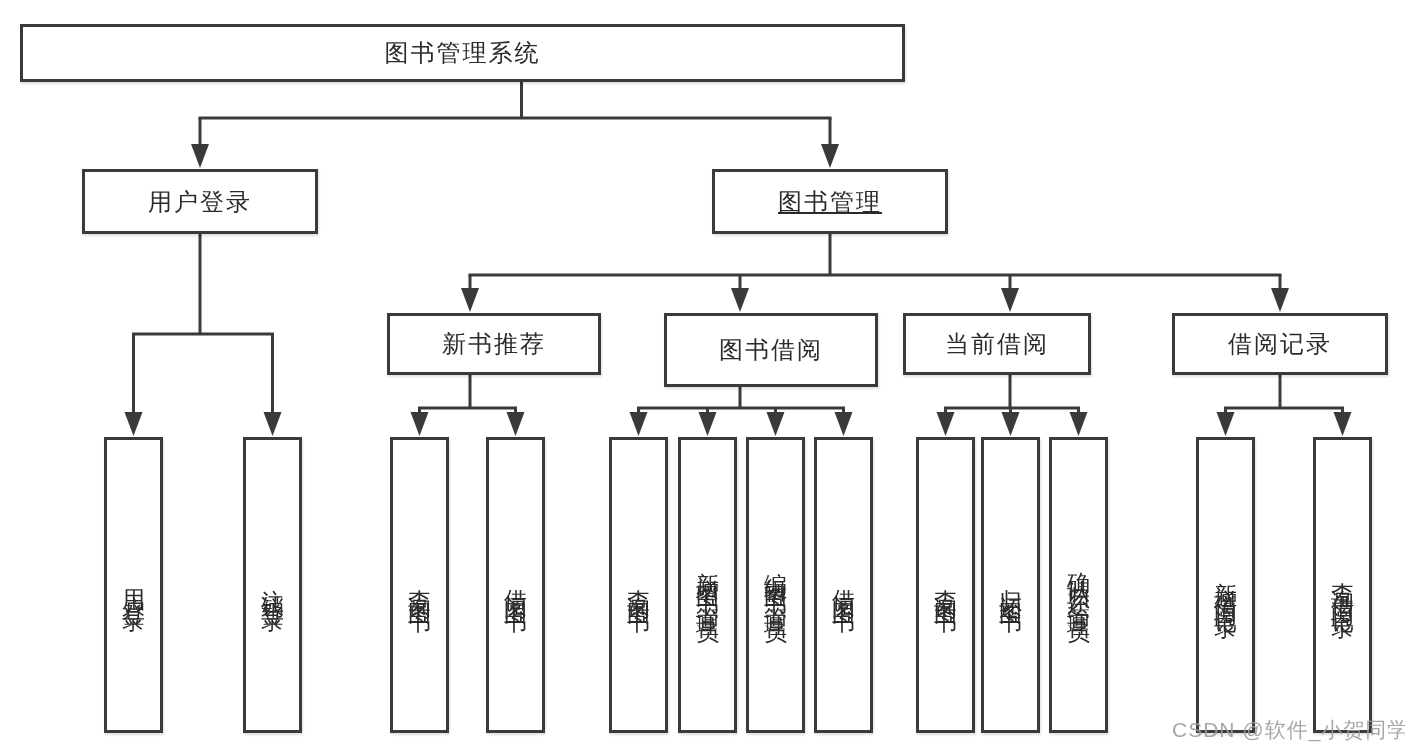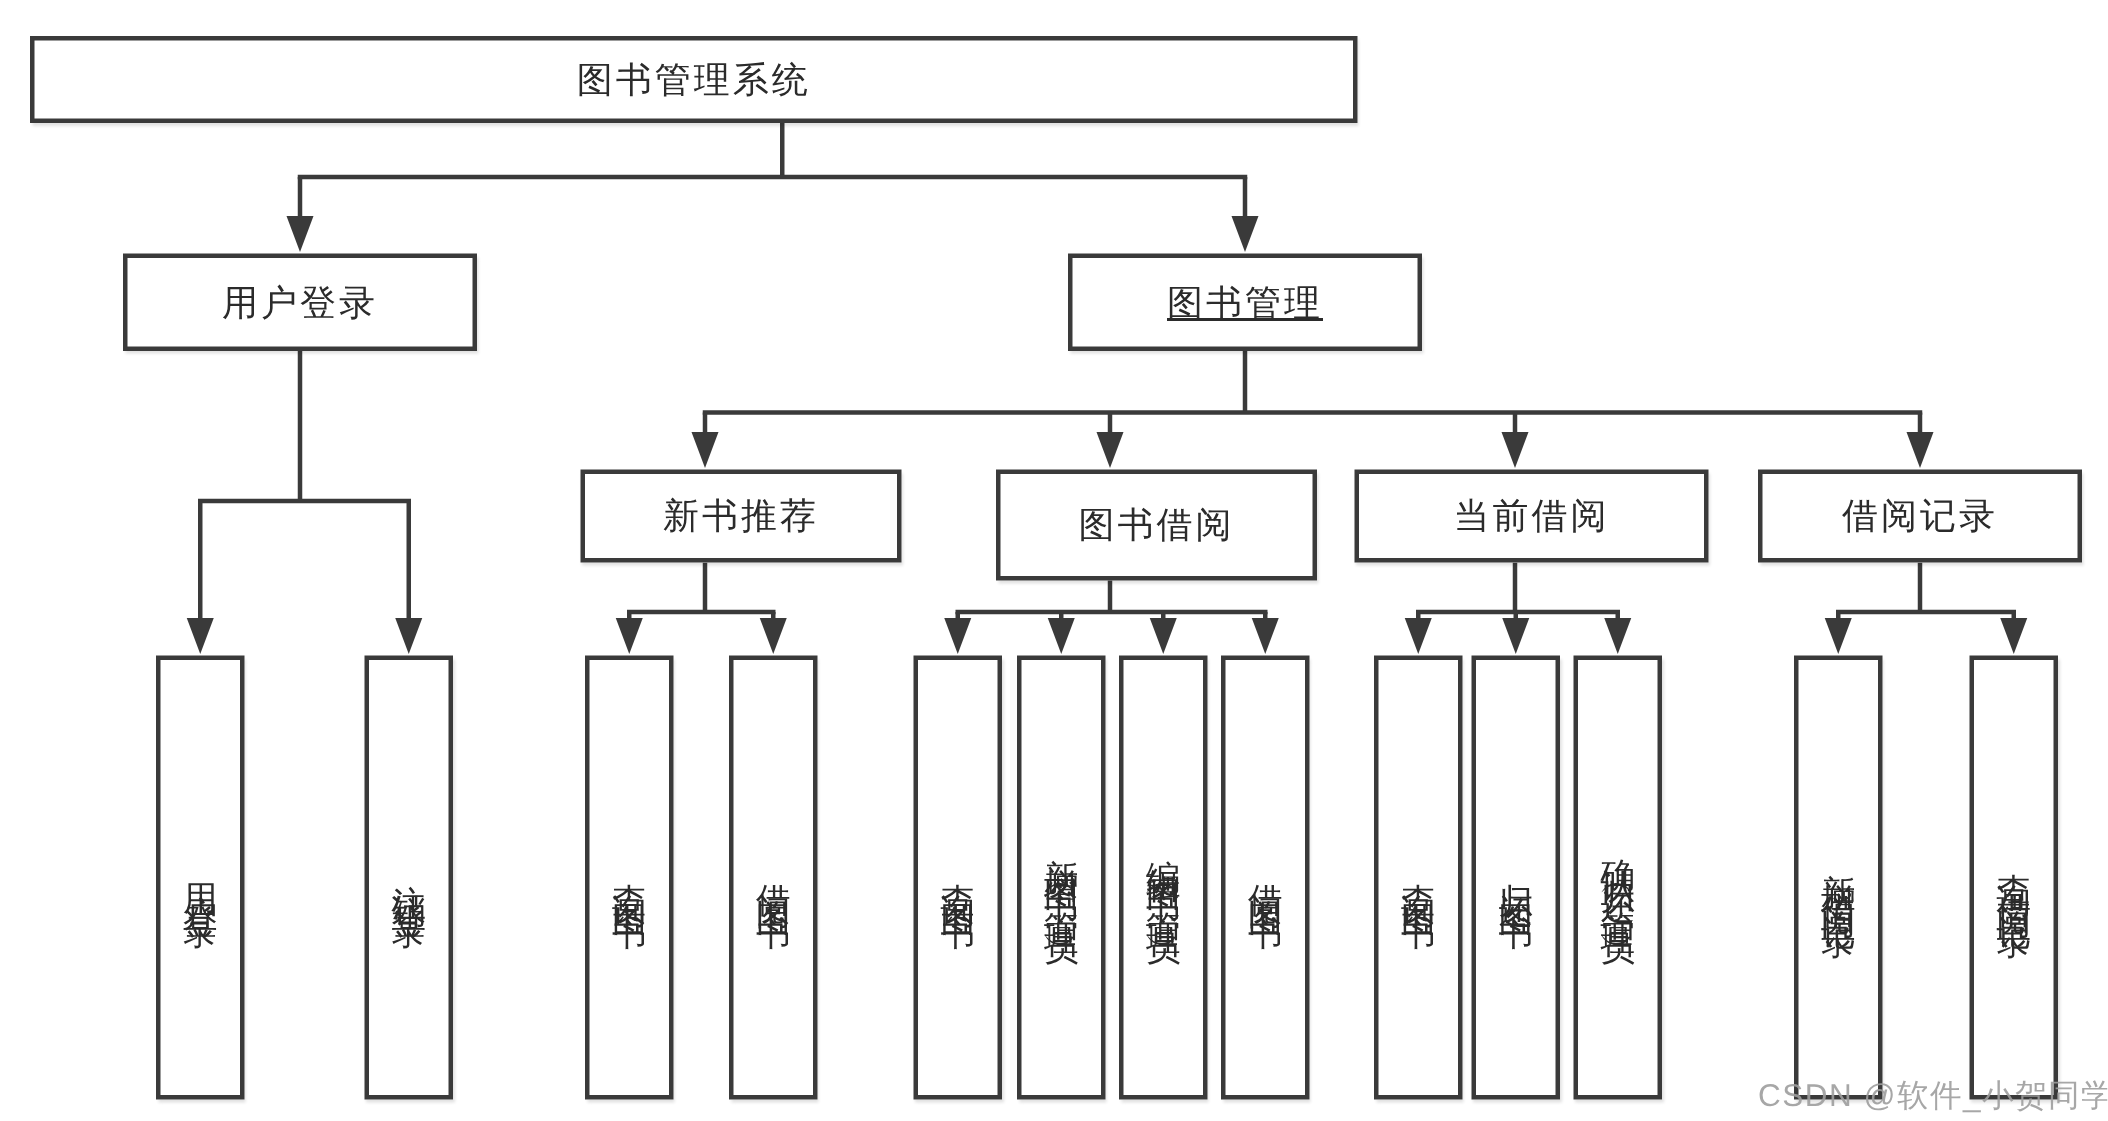--- a/index.html
+++ b/index.html
@@ -107,21 +107,21 @@
     <polygon points="1333.5,412 1351.5,412 1342.5,436" fill="#3a3a3a" stroke="none"></polygon>
   </svg>
 
   <div class="node h-node" style="left:20px; top:24px; width:885px; height:58px;">图书管理系统</div>
 
   <div class="node h-node" style="left:82px; top:169px; width:236px; height:65px;">用户登录</div>
   <div class="node h-node" style="left:712px; top:169px; width:236px; height:65px;text-decoration:underline;">图书管理</div>
 
   <div class="node h-node" style="left:363px; top:313px; width:214px; height:62px;margin-left:24px;">新书推荐</div>
   <div class="node h-node" style="left:633px; top:313px; width:214px; height:74px;margin-left:31px;">图书借阅</div>
-  <div class="node h-node" style="left:903px; top:313px; width:236px; height:62px;">当前借阅</div>
+  <div class="node h-node" style="left:903px; top:313px; width:188px; height:62px;">当前借阅</div>
   <div class="node h-node" style="left:1172px; top:313px; width:216px; height:62px;">借阅记录</div>
 
   <div class="node leaf" style="left:104px; top:437px; width:59px; height:296px;">用户登录</div>
   <div class="node leaf" style="left:243px; top:437px; width:59px; height:296px;">注销登录</div>
 
   <div class="node leaf" style="left:390px; top:437px; width:59px; height:296px;">查询图书</div>
   <div class="node leaf" style="left:486px; top:437px; width:59px; height:296px;">借阅图书</div>
 
   <div class="node leaf" style="left:609px; top:437px; width:59px; height:296px;">查询图书</div>
   <div class="node leaf" style="left:678px; top:437px; width:59px; height:296px;">新增图书（管理员）</div>

